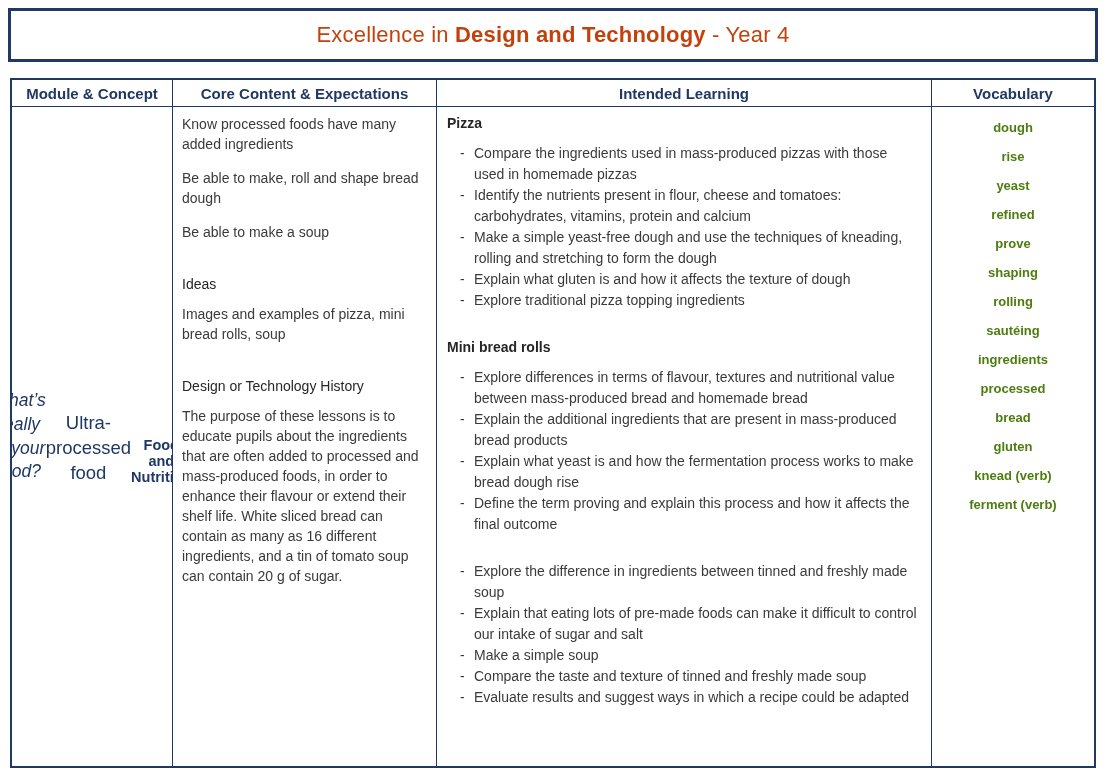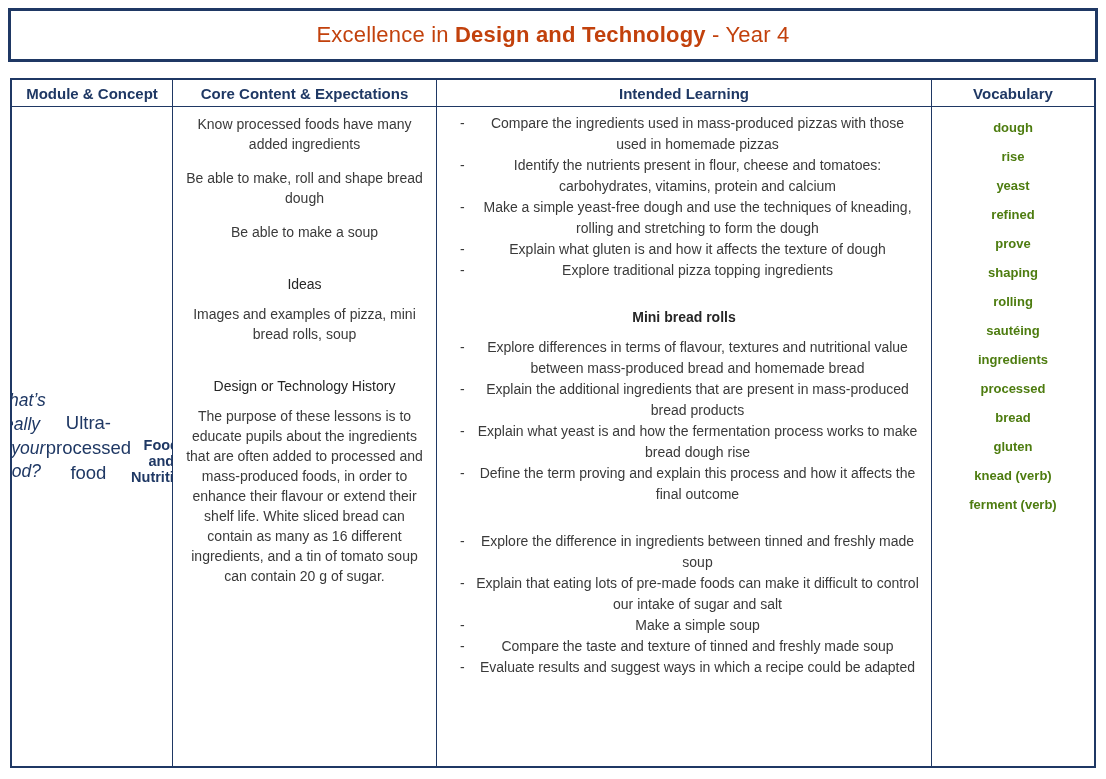--- a/index.html
+++ b/index.html
@@ -27,21 +27,21 @@
 
   
   .curriculum-table {
     position: absolute; left: 10px; top: 78px; width: 1086px; height: 690px;
     border: 2px solid #1f3864;
     display: grid;
     grid-template-columns: 161px 264px 495px 1fr;
     grid-template-rows: 27px 1fr;
     background: #ffffff;
   }
-  .cell { border-right: 1px solid #1f3864; overflow: hidden; text-align: center; }
+  .cell { border-right: 1px solid #1f3864; overflow: hidden; }
   .cell:nth-child(4n) { border-right: none; }
   .header-cell {
     border-bottom: 1px solid #1f3864;
     display: flex; align-items: center; justify-content: center;
     color: #1f3864; font-weight: bold; font-size: 15px;
   }
 
   
   .module-cell {
     display: flex; flex-direction: row; align-items: center; justify-content: center;
@@ -100,20 +100,21 @@
       <p>Be able to make a soup</p>
       <div class="core-heading gap-before">Ideas</div>
       <p>Images and examples of pizza, mini bread rolls, soup</p>
       <div class="core-heading gap-before">Design or Technology History</div>
       <p>The purpose of these lessons is to educate pupils about the ingredients that are often added to processed and mass-produced foods, in order to enhance their flavour or extend their shelf life. White sliced bread can contain as many as 16 different ingredients, and a tin of tomato soup can contain 20 g of sugar.</p>
     </div>
 
     <div class="cell learning-cell">
 
       <div class="learning-section">
+        <div class="learning-heading">Pizza</div>
         <ul class="learning-list">
           <li>Compare the ingredients used in mass-produced pizzas with those used in homemade pizzas</li>
           <li>Identify the nutrients present in flour, cheese and tomatoes: carbohydrates, vitamins, protein and calcium</li>
           <li>Make a simple yeast-free dough and use the techniques of kneading, rolling and stretching to form the dough</li>
           <li>Explain what gluten is and how it affects the texture of dough</li>
           <li>Explore traditional pizza topping ingredients</li>
         </ul>
       </div>
 
       <div class="learning-section">

